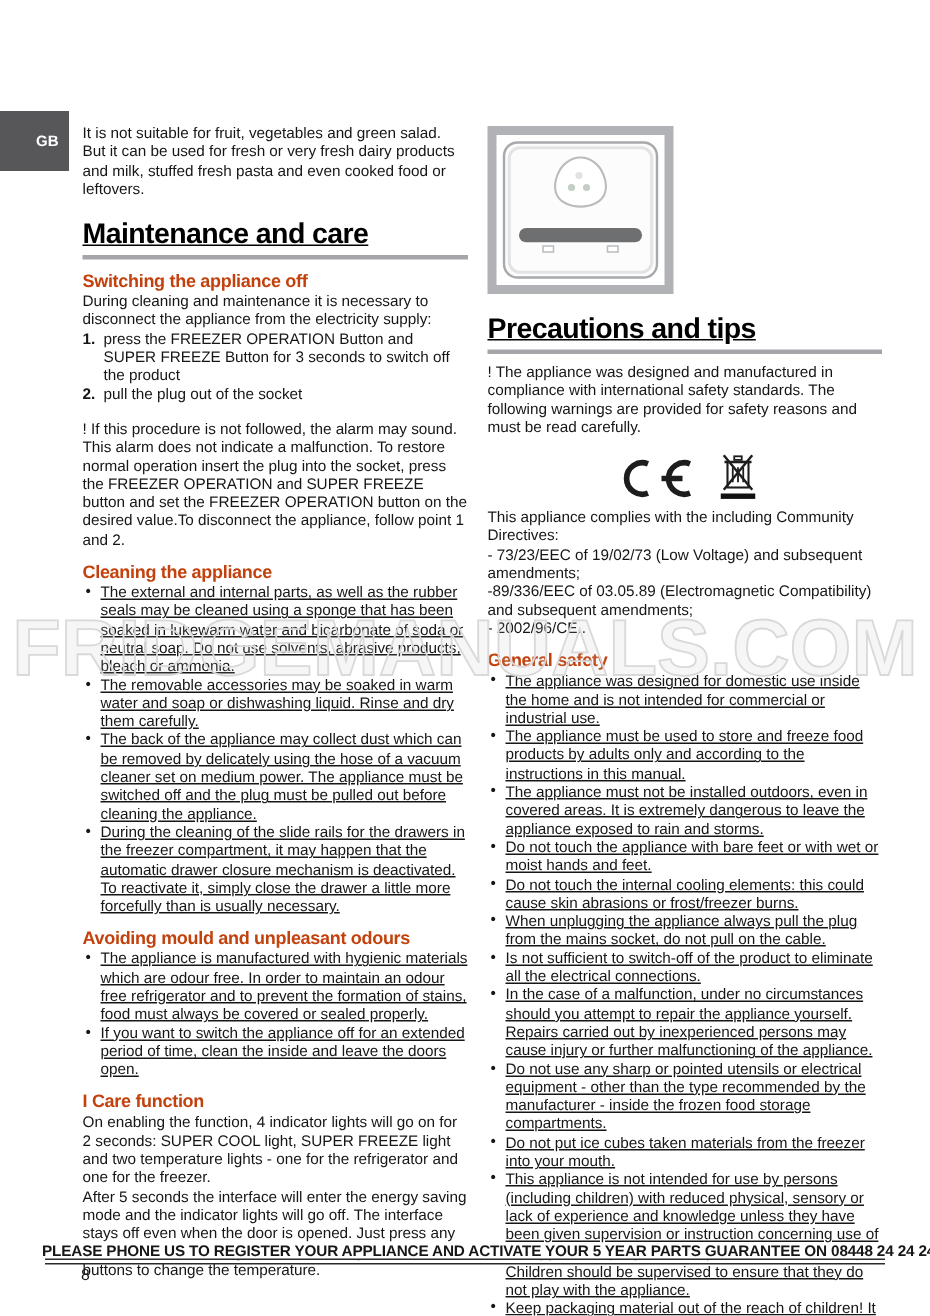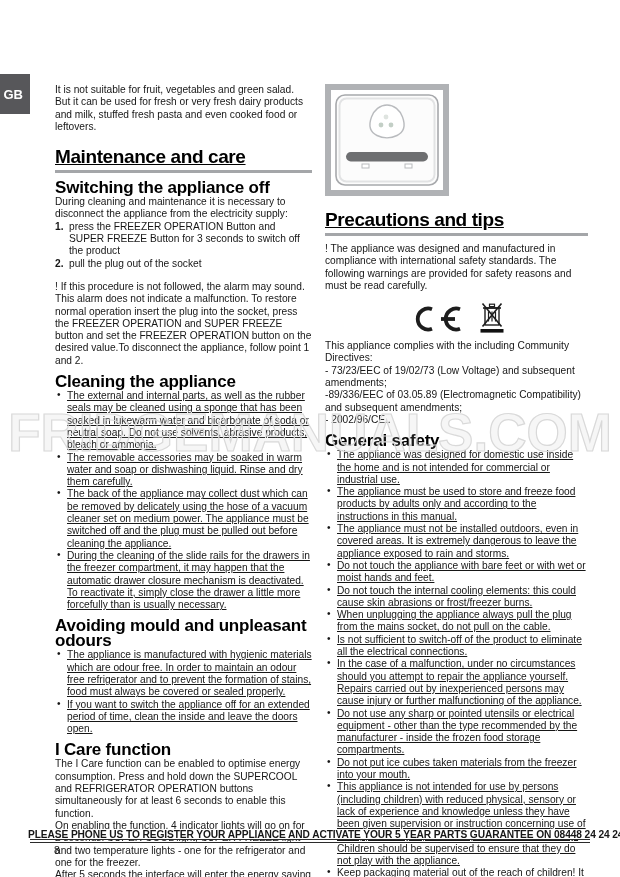--- a/index.html
+++ b/index.html
@@ -3,30 +3,30 @@
 <meta charset="utf-8">
 <style>
   * { margin:0; padding:0; box-sizing:border-box; }
   html,body { background:#ffffff; }
   body {
     width:620px; height:877px; position:relative; overflow:hidden;
     font-family:"Liberation Sans", sans-serif; color:#161616;
     -webkit-font-smoothing:antialiased;
   }
   .region-tab {
-    position:absolute; left:0; top:74px; width:30px; height:40px;
-    background:#57575a; color:#ffffff; font-weight:bold; font-size:13px;
+    position:absolute; left:0; top:74px; width:46px; height:40px;
+    background:#57575a; color:#ffffff; font-weight:bold; font-size:10px;
     display:flex; align-items:center; justify-content:flex-end; padding-right:7px;
   }
   .col { position:absolute; top:84px; font-size:10.2px; line-height:12.3px; z-index:1; }
   .col-left  { left:55px;  width:257px; }
   .col-right { left:325px; width:263px; }
   h1 { font-size:19px; line-height:21px; letter-spacing:-0.4px; margin:13px 0 0; color:#000;text-decoration:underline; }
   .rule { height:3px; background:#a4a6a9; margin:3px 0 7px; }
-  h2 { font-size:17px; line-height:15px; letter-spacing:-0.2px; margin:7px 0 1px; color:#000000; }
+  h2 { font-size:12px; line-height:15px; letter-spacing:-0.2px; margin:7px 0 1px; color:#c2410c; }
   h2.gap-lg { }
   p { margin:0; }
   .note { margin-top:11px; }
   .step { display:flex; }
   .step .num { font-weight:bold; width:14px; flex:none; }
   ul { list-style:none;text-decoration:underline; }
   li { position:relative; padding-left:12px; }
   li::before { content:"\2022"; position:absolute; left:2px; top:-1px; }
   .marks { display:flex; align-items:flex-end; justify-content:center; gap:14px; margin:9px 0 7px; }
   .lamp-box {
@@ -83,21 +83,20 @@
     <li>During the cleaning of the slide rails for the drawers in the freezer compartment, it may happen that the automatic drawer closure mechanism is deactivated. To reactivate it, simply close the drawer a little more forcefully than is usually necessary.</li>
   </ul>
 
   <h2>Avoiding mould and unpleasant odours</h2>
   <ul>
     <li>The appliance is manufactured with hygienic materials which are odour free. In order to maintain an odour free refrigerator and to prevent the formation of stains, food must always be covered or sealed properly.</li>
     <li>If you want to switch the appliance off for an extended period of time, clean the inside and leave the doors open.</li>
   </ul>
 
   <h2 class="gap-lg">I Care function</h2>
-  <p>The I Care function can be enabled to optimise energy consumption. Press and hold down the SUPERCOOL and REFRIGERATOR OPERATION buttons simultaneously for at least 6 seconds to enable this function.</p>
   <p>On enabling the function, 4 indicator lights will go on for 2 seconds: SUPER COOL light, SUPER FREEZE light and two temperature lights - one for the refrigerator and one for the freezer.</p>
   <p>After 5 seconds the interface will enter the energy saving mode and the indicator lights will go off. The interface stays off even when the door is opened. Just press any button to switch it on again. Press the adjustment buttons to change the temperature.</p>
 
 </div>
 
 <div class="col col-right">
 
   <div class="lamp-box">
     <svg width="108" height="96" viewBox="0 0 108 96">
       <rect x="3" y="3" width="102" height="90" rx="9" fill="#fcfcfc" stroke="#a7a9ac" stroke-width="1.6"></rect>

